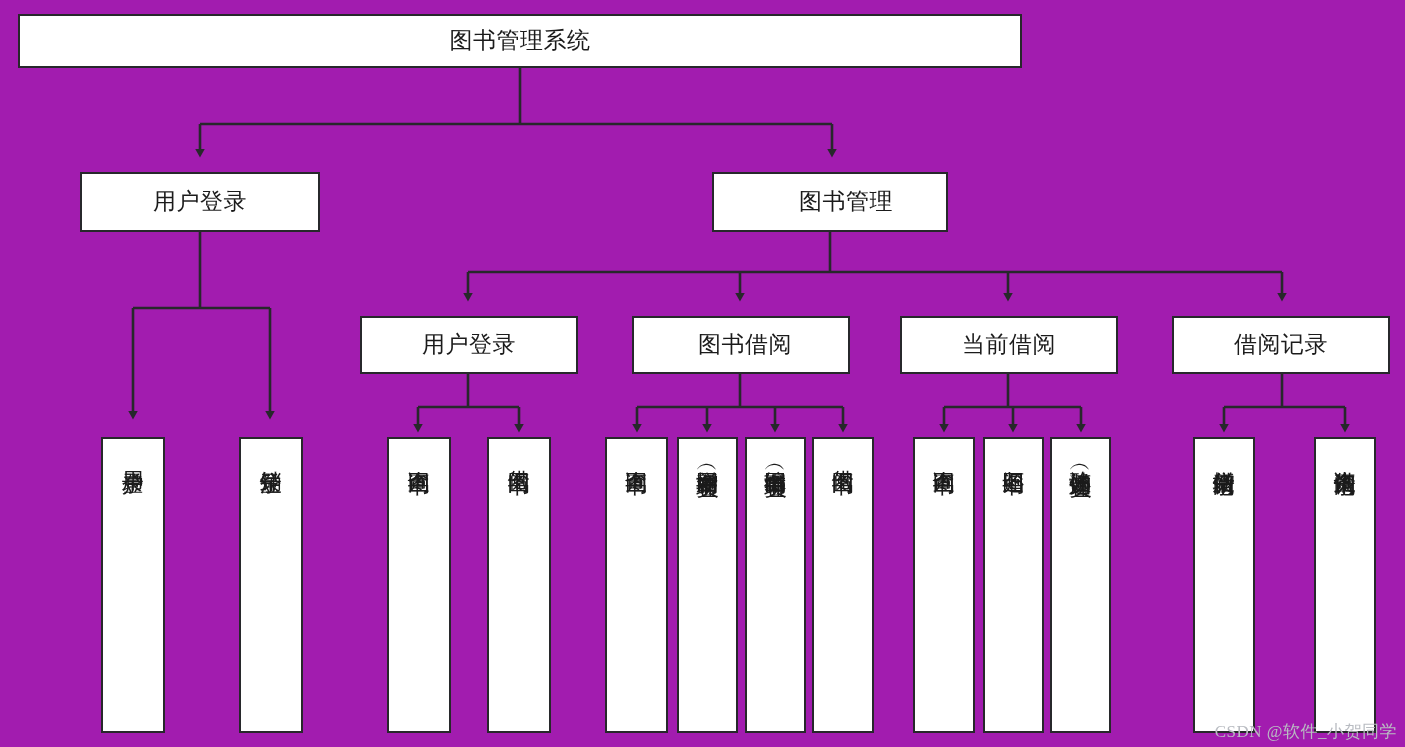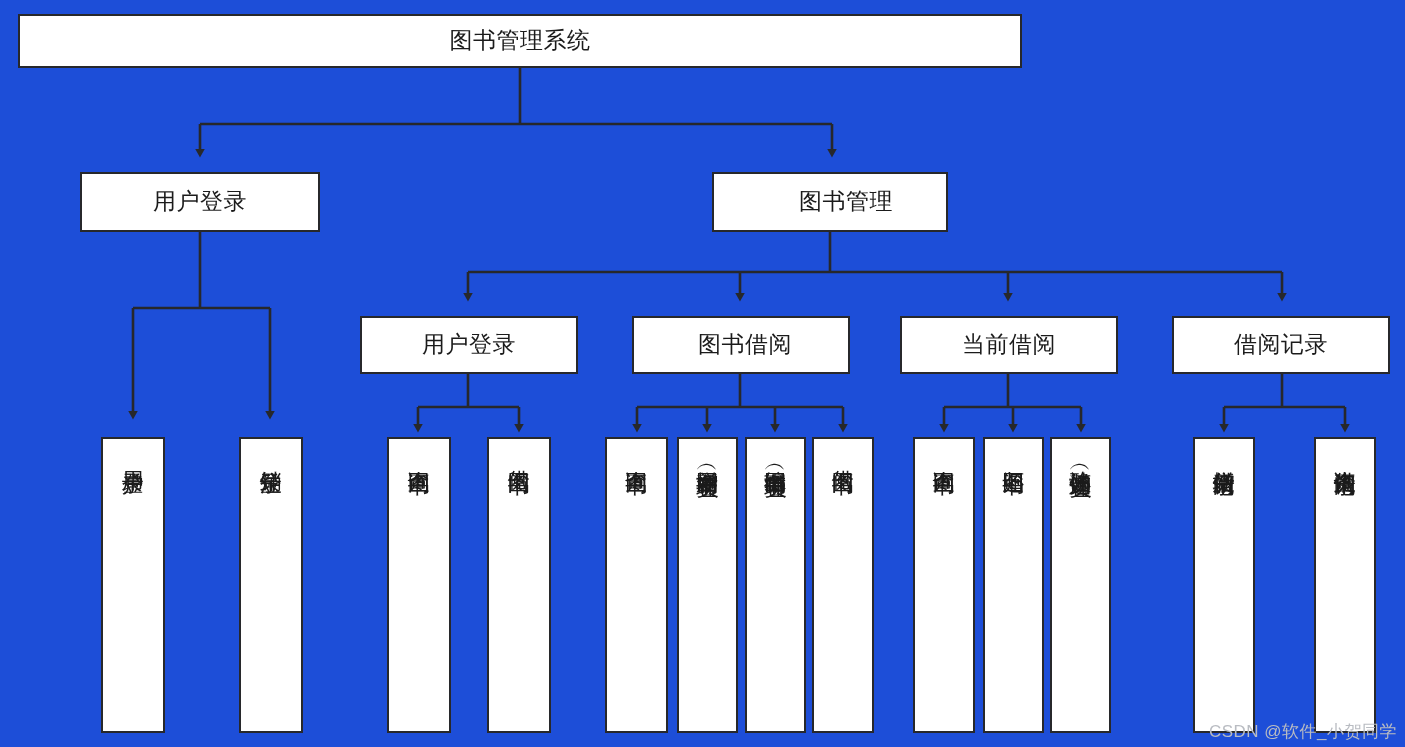--- a/index.html
+++ b/index.html
@@ -7,21 +7,21 @@
     padding: 0;
     background: #ffffff;
   }
   body {
     font-family: "Liberation Sans", "DejaVu Sans", sans-serif;
   }
   #diagram-root {
     position: relative;
     width: 1405px;
     height: 747px;
-    background: #1d4ed8;
+    background: #a21caf;
     overflow: hidden;
   }
   svg.wires {
     position: absolute;
     left: 0;
     top: 0;
     width: 1405px;
     height: 747px;
   }
   .node {
@@ -60,20 +60,21 @@
   }
   .watermark {
     position: absolute;
     right: 8px;
     bottom: 4px;
     font-size: 17px;
     color: #b9bcc2;
     letter-spacing: 0.5px;
     white-space: nowrap;
     pointer-events: none;
+    font-family: Liberation Serif, serif;
   }
 </style>
 </head>
 <body>
 
 <div id="diagram-root">
 
   <svg class="wires" viewBox="0 0 1405 747">
     <defs>
       <marker id="arrowhead" markerWidth="9" markerHeight="10" refX="1.5" refY="5" orient="auto" markerUnits="userSpaceOnUse">

